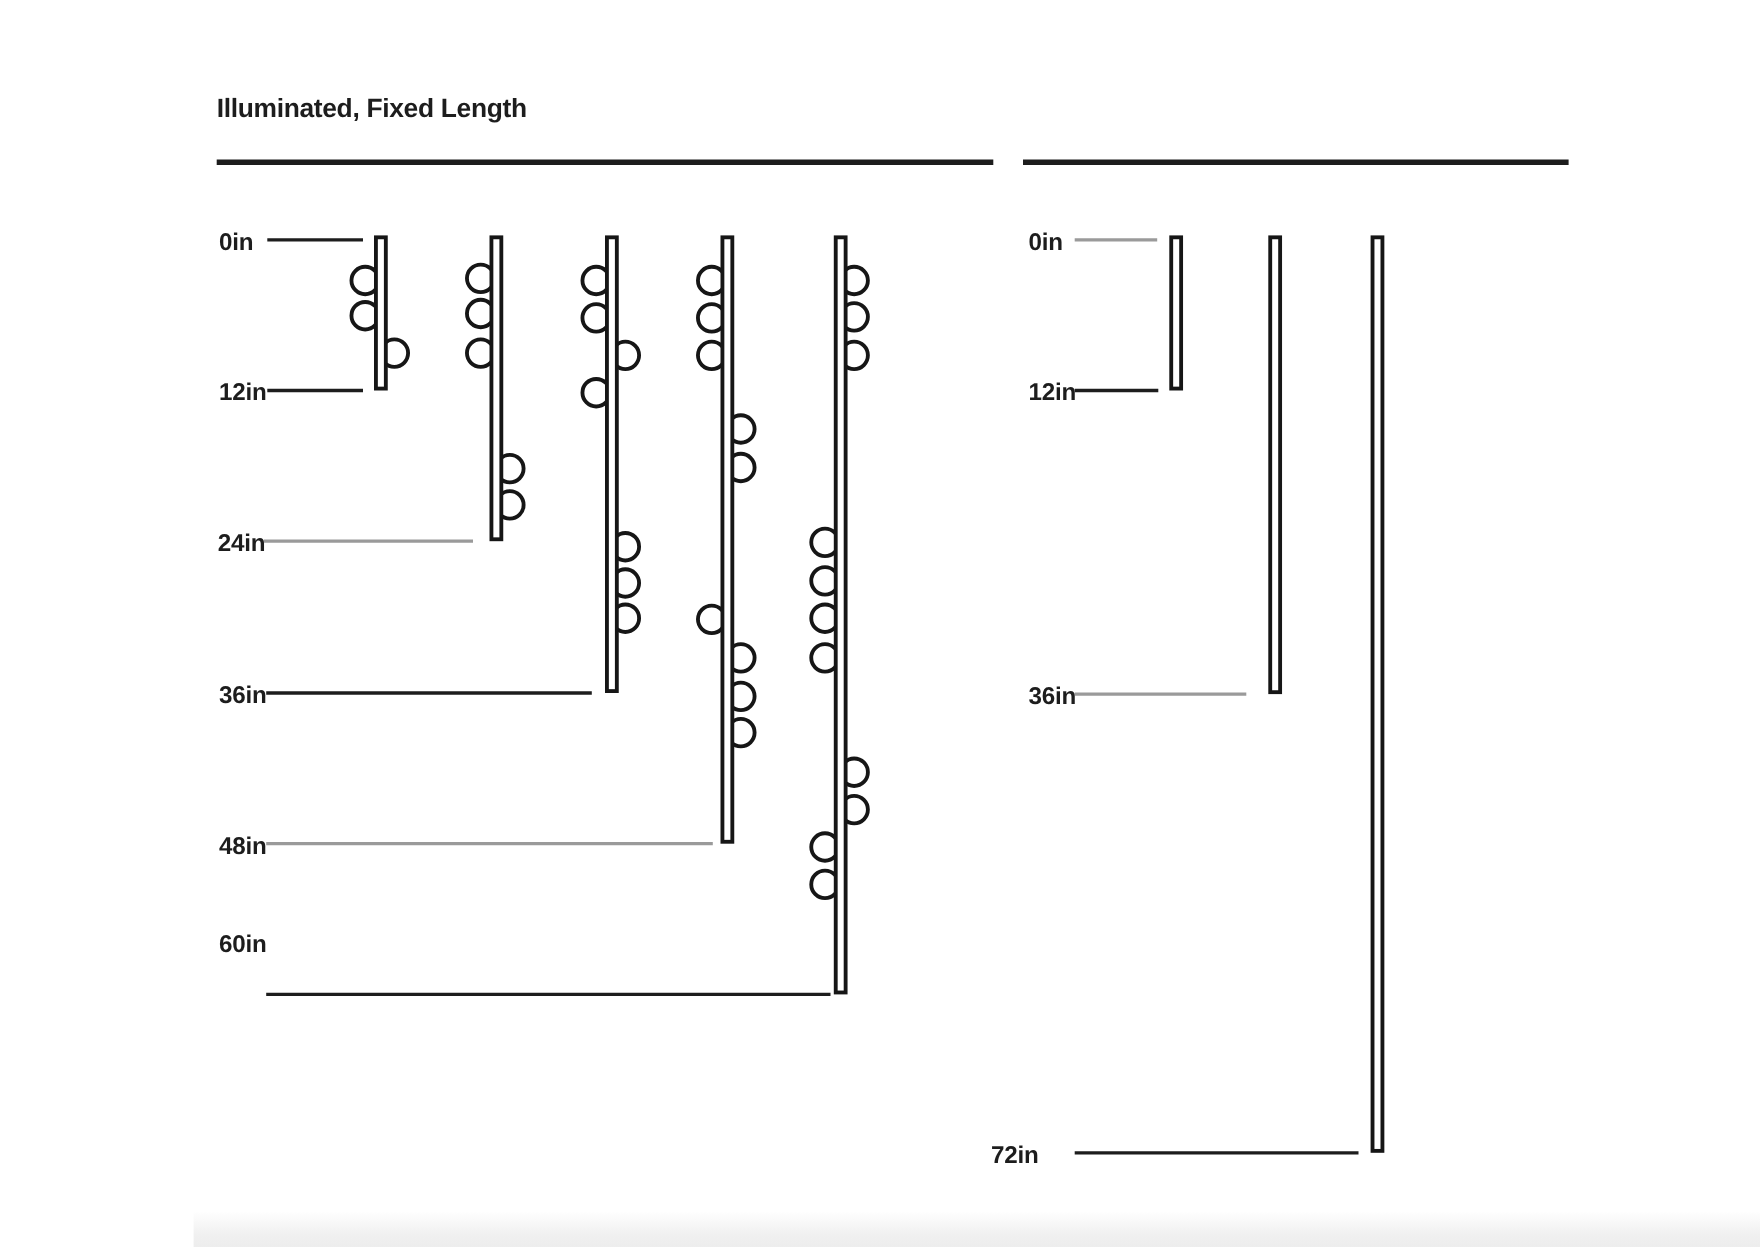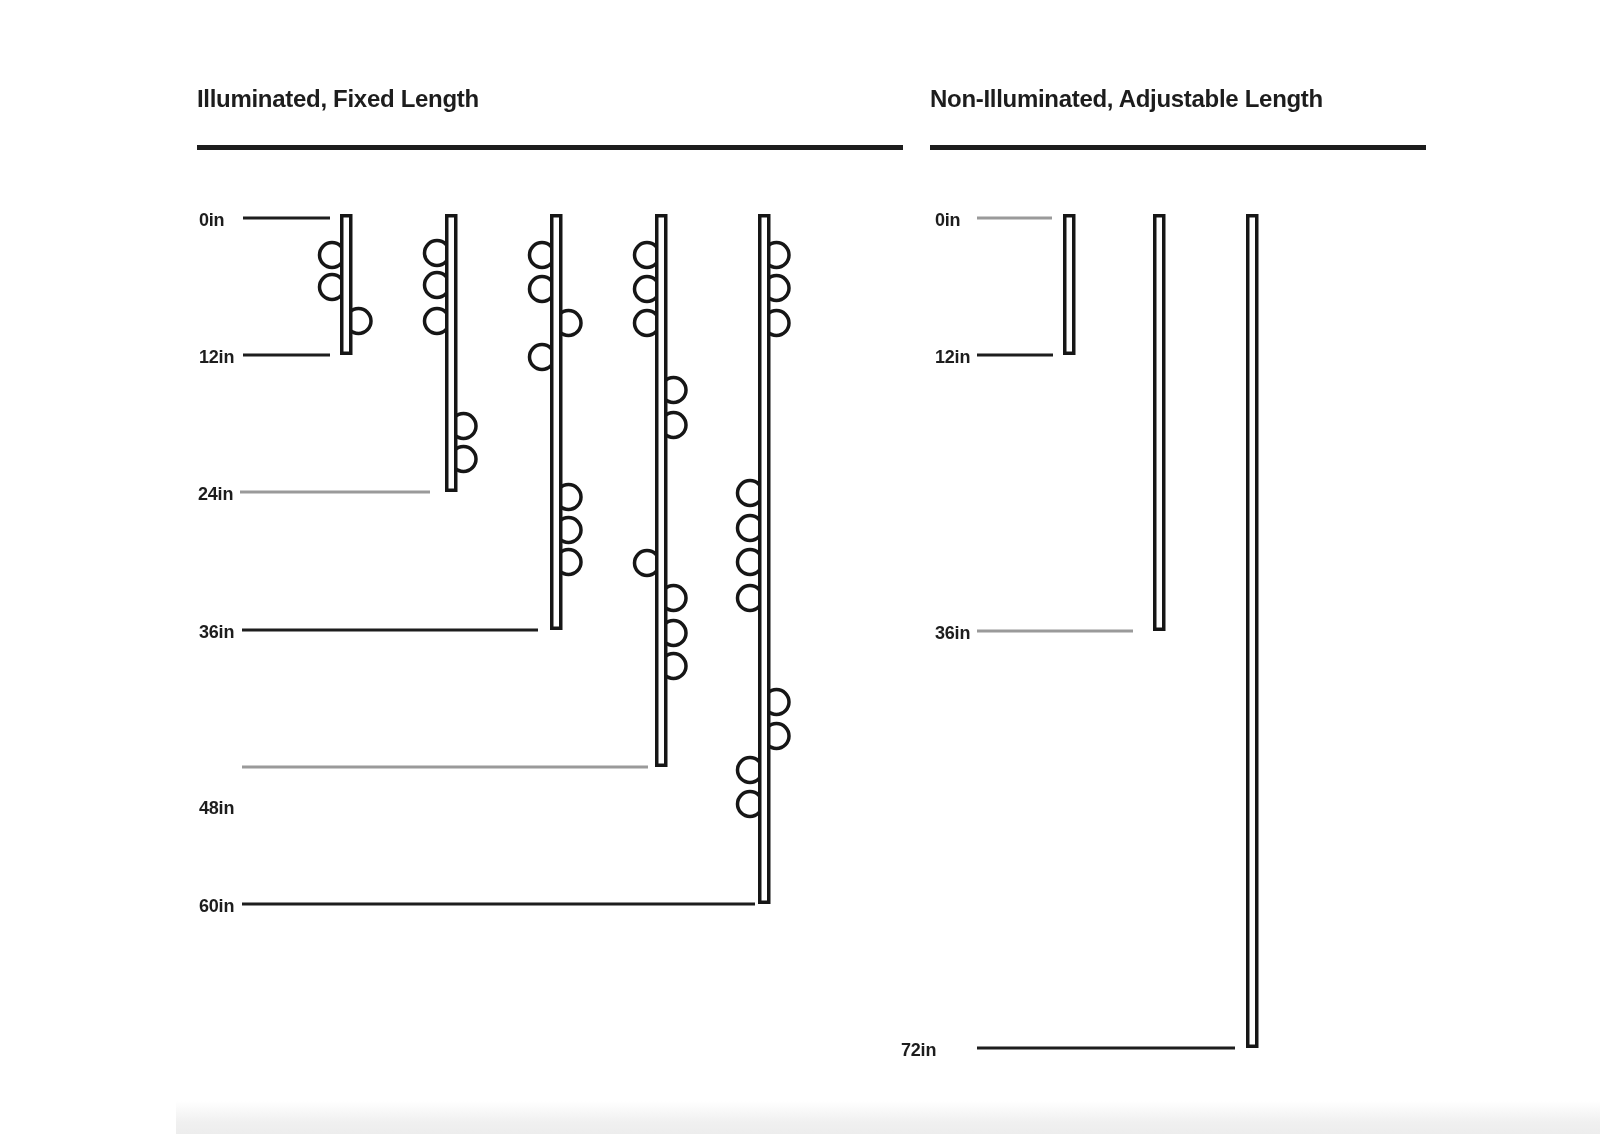--- a/index.html
+++ b/index.html
@@ -31,21 +31,21 @@
   .section-rule {
     position: absolute;
     top: 145px;
     height: 5px;
     background: #1d1d1d;
   }
   .rule-left  { left: 197px; width: 706px; }
   .rule-right { left: 930px; width: 496px; }
   .tick-label {
     position: absolute;
-    font-size: 18px;
+    font-size: 22px;
     font-weight: bold;
     letter-spacing: -0.2px;
     color: #1d1d1d;
     height: 24px;
     line-height: 24px;
     white-space: nowrap;
   }
   #diagram-svg {
     position: absolute;
     left: 0;
@@ -62,21 +62,20 @@
     background: linear-gradient(to bottom, rgba(240,240,240,0) 0%, #f0f0f0 65%, #ededed 100%);
   }
 </style>
 </head>
 <body>
 
 <div class="stage">
 
   <div class="section-title title-left">Illuminated, Fixed Length</div>
 
-  <div class="section-title title-right">Non-Illuminated, Adjustable Length</div>
 
   <div class="section-rule rule-left"></div>
 
   <div class="section-rule rule-right"></div>
 
   <svg id="diagram-svg" viewBox="0 0 1600 1134" xmlns="http://www.w3.org/2000/svg">
       <line x1="243" y1="218" x2="330" y2="218" stroke="#1d1d1d" stroke-width="3"></line>
       <line x1="243" y1="355" x2="330" y2="355" stroke="#1d1d1d" stroke-width="3"></line>
       <line x1="240" y1="492" x2="430" y2="492" stroke="#9a9a9a" stroke-width="3"></line>
       <line x1="242" y1="630" x2="538" y2="630" stroke="#1d1d1d" stroke-width="3"></line>
@@ -145,22 +144,22 @@
       <g>
         <rect x="1247.75" y="215.75" width="9" height="830.5" fill="#ffffff" stroke="#161616" stroke-width="3.5"></rect>
       </g>
     </svg>
 
   <div id="labels-layer">
       <div class="tick-label" style="left: 199px; top: 208px;">0in</div>
       <div class="tick-label" style="left: 199px; top: 345px;">12in</div>
       <div class="tick-label" style="left: 198px; top: 482px;">24in</div>
       <div class="tick-label" style="left: 199px; top: 620px;">36in</div>
-      <div class="tick-label" style="left: 199px; top: 796px;">48in</div>
-      <div class="tick-label" style="left: 199px; top: 894px;">60in</div>
+      <div class="tick-label" style="left: 199px; top: 757px;">48in</div>
+      <div class="tick-label" style="left: 199px; top: 846px;">60in</div>
       <div class="tick-label" style="left: 935px; top: 208px;">0in</div>
       <div class="tick-label" style="left: 935px; top: 345px;">12in</div>
       <div class="tick-label" style="left: 935px; top: 621px;">36in</div>
       <div class="tick-label" style="left: 901px; top: 1038px;">72in</div>
     </div>
 
   <div class="footer-shade"></div>
 
 </div>
 

